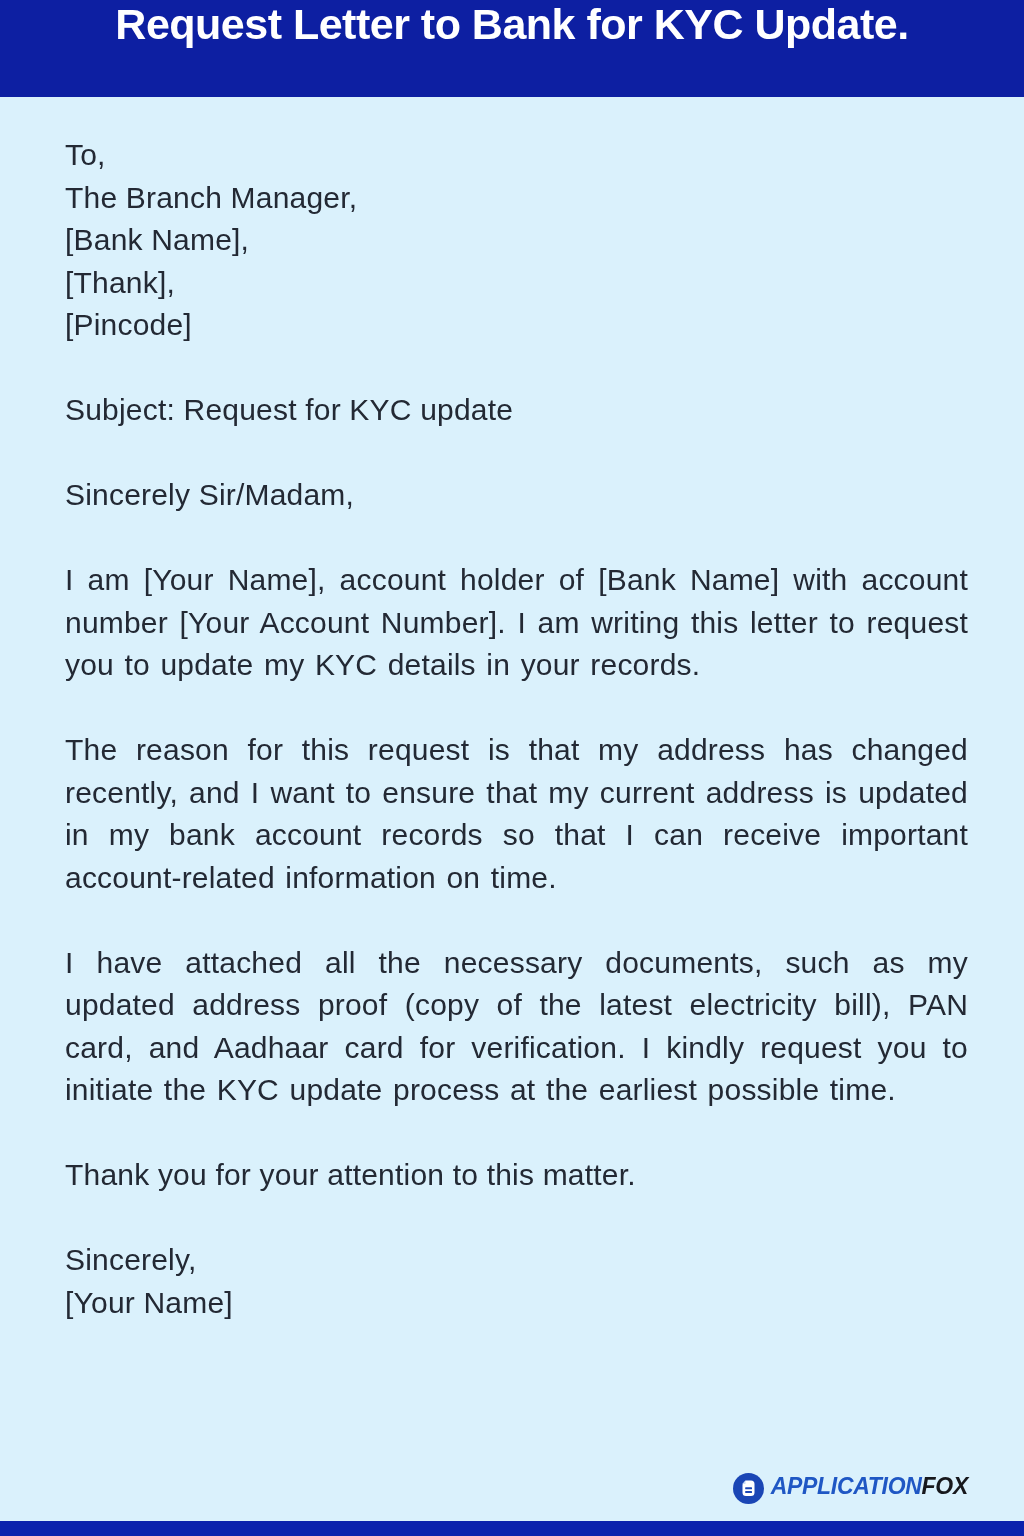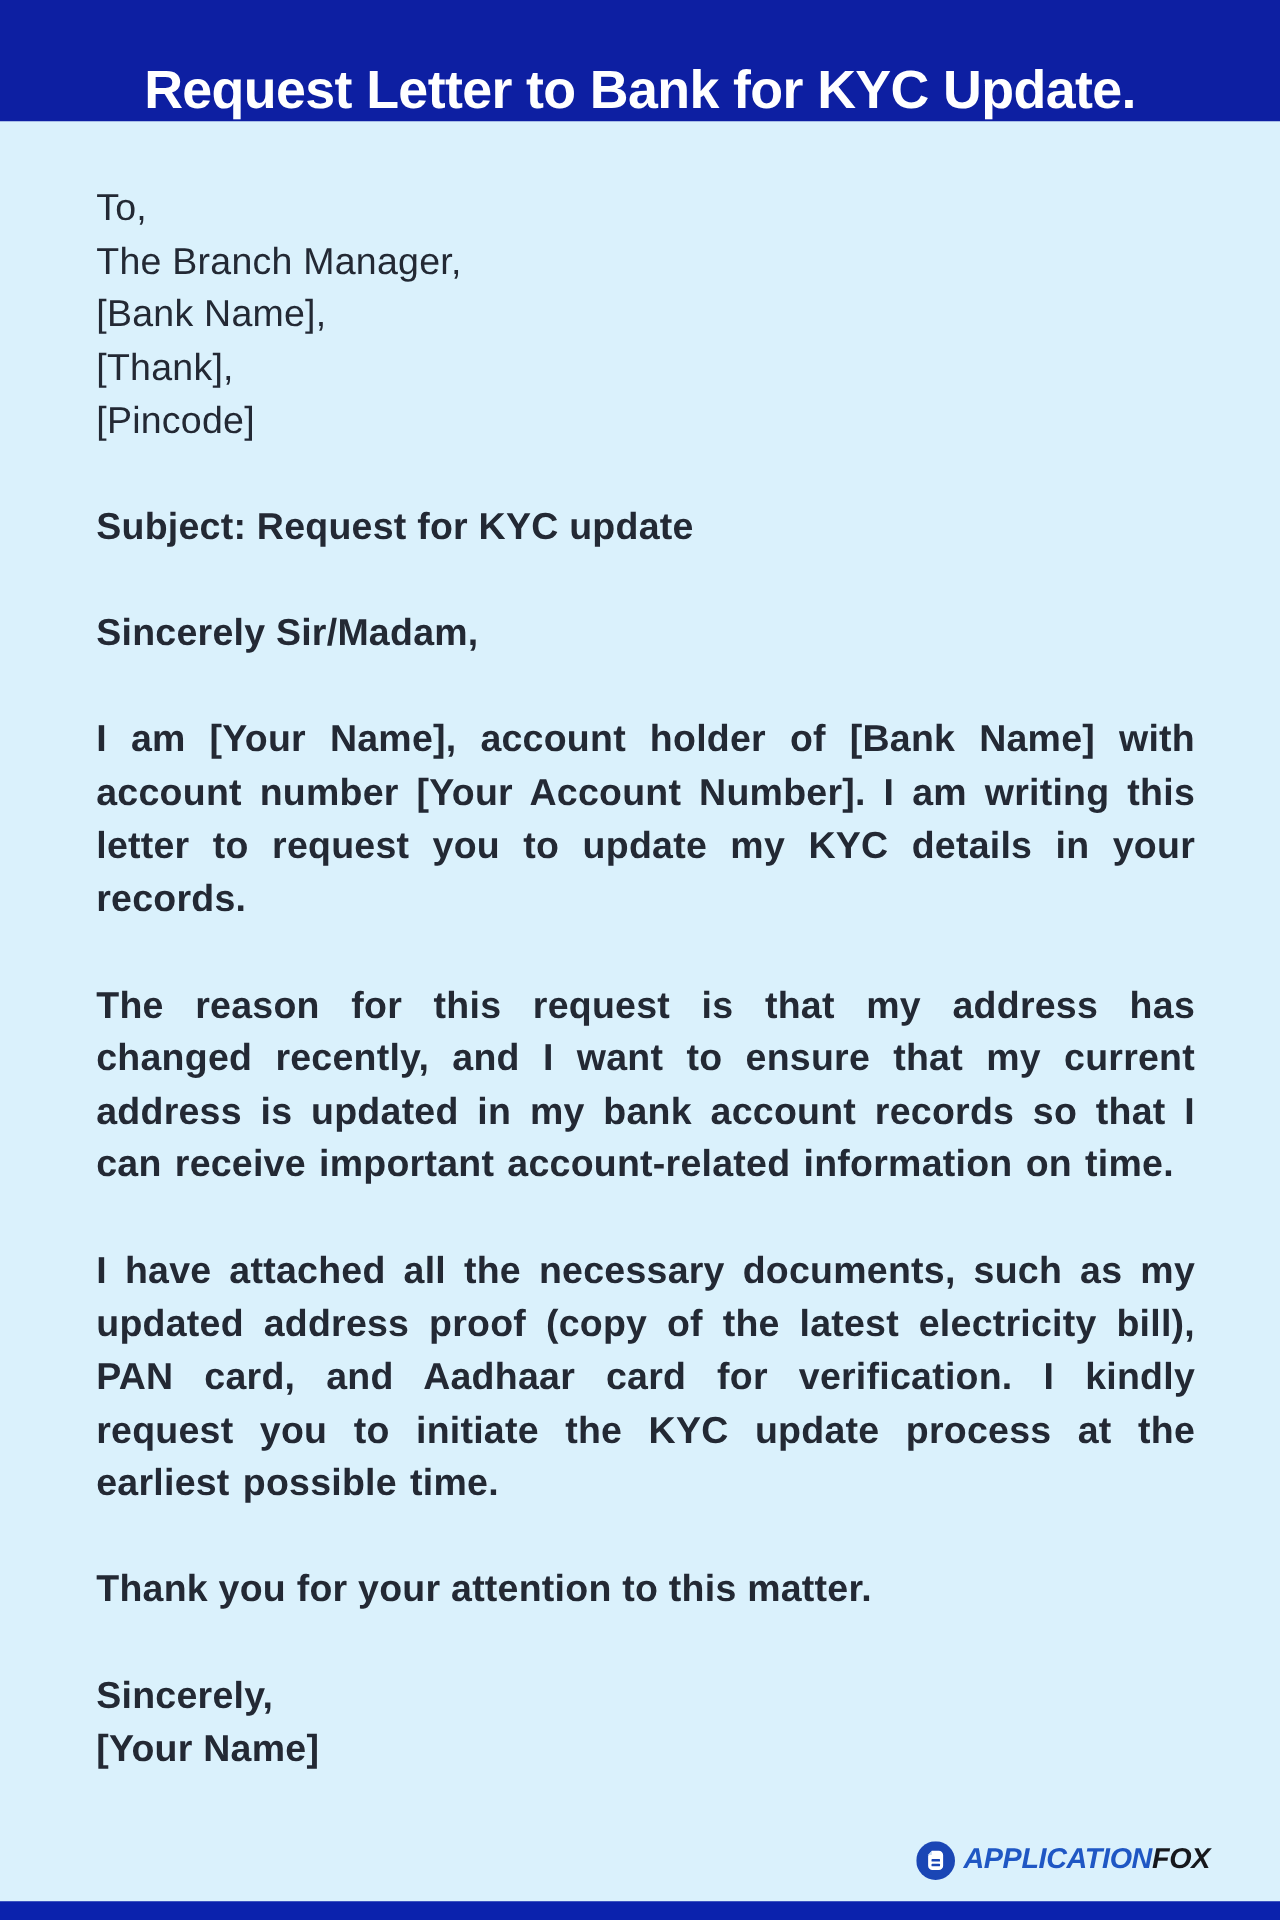--- a/index.html
+++ b/index.html
@@ -14,21 +14,21 @@
     background: #daf1fc;
     overflow: hidden;
     font-family: "Liberation Sans", sans-serif;
   }
   .header {
     position: absolute;
     top: 0; left: 0; right: 0;
     height: 97px;
     background: #0d1fa2;
     display: flex;
-    align-items: flex-end;
+    align-items: flex-start;
     justify-content: center;
   }
   .header h1 {
     margin: 0;
     color: #ffffff;
     font-size: 43px;
     font-weight: bold;
     letter-spacing: -0.5px;
     white-space: nowrap;
   }
@@ -36,22 +36,22 @@
     position: absolute;
     top: 97px;
     left: 65px;
     width: 903px;
     padding-top: 37px;
     color: #232934;
     font-size: 30px;
     line-height: 42.5px;
     letter-spacing: 0.2px;
   }
-  .block { margin: 12px; }
-  .block + .block { margin-top: 42.5px; font-weight: bold; }
+  .block { margin: 0; }
+  .block + .block { margin-top: 42.5px; }
   .para {
     text-align: justify;
     text-align-last: left;
     word-spacing: 2px;
   }
   .brand {
     position: absolute;
     top: 1473px;
     right: 56px;
     display: flex;

